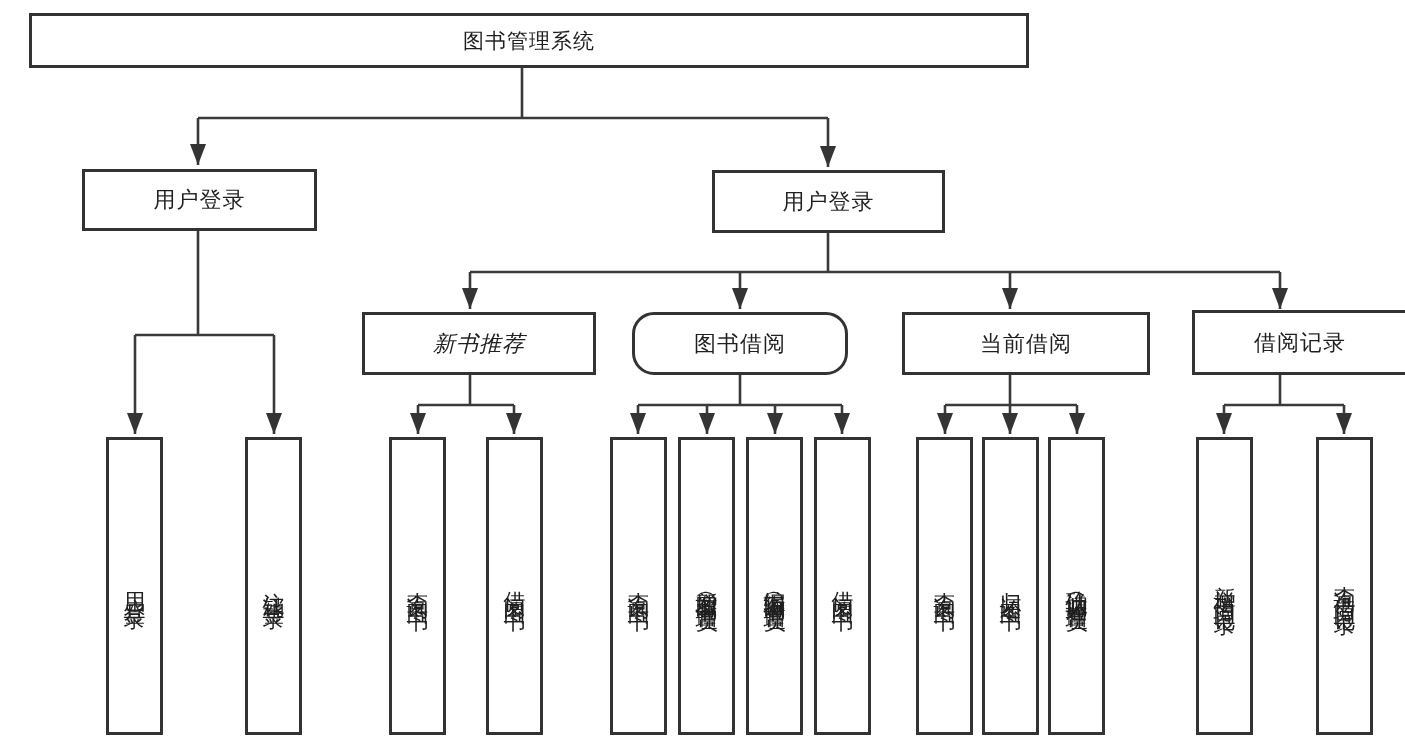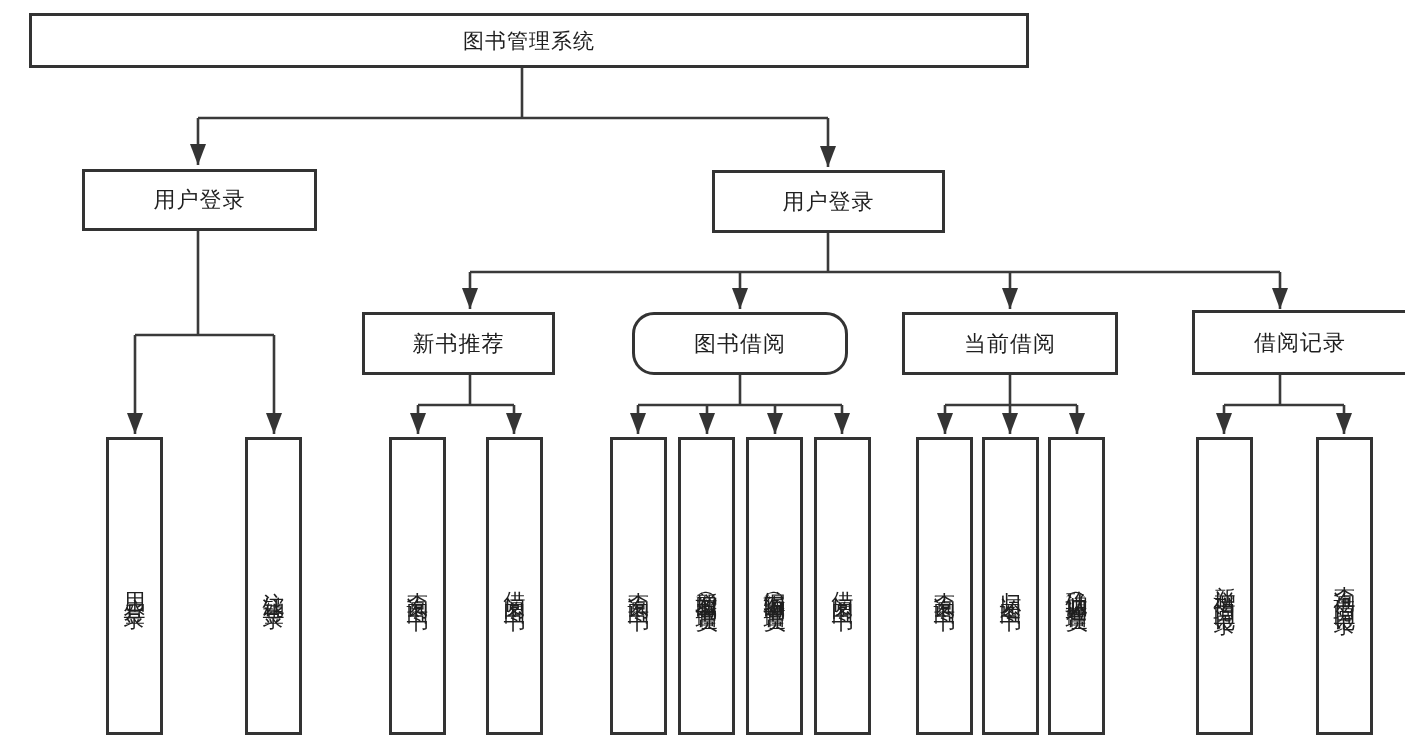--- a/index.html
+++ b/index.html
@@ -130,27 +130,27 @@
     <span>图书管理系统</span>
   </div>
 
   <div class="node h" style="left:82px;top:169px;width:235px;height:62px;">
     <span>用户登录</span>
   </div>
   <div class="node h" style="left:712px;top:170px;width:233px;height:63px;">
     <span>用户登录</span>
   </div>
 
-  <div class="node h" style="left:362px;top:312px;width:193px;height:63px;">
+  <div class="node h" style="left:362px;top:312px;width:234px;height:63px;font-style:italic;">
     <span>新书推荐</span>
   </div>
   <div class="node h" style="left:632px;top:312px;width:216px;height:63px;border-radius:22px;">
     <span>图书借阅</span>
   </div>
-  <div class="node h" style="left:902px;top:312px;width:216px;height:63px;">
+  <div class="node h" style="left:902px;top:312px;width:248px;height:63px;">
     <span>当前借阅</span>
   </div>
   <div class="node h" style="left:1172px;top:310px;width:216px;height:65px;margin-left:20px;">
     <span>借阅记录</span>
   </div>
 
   <div class="node leaf" style="left:106px;">
     <span>用户登录</span>
   </div>
   <div class="node leaf" style="left:245px;">

